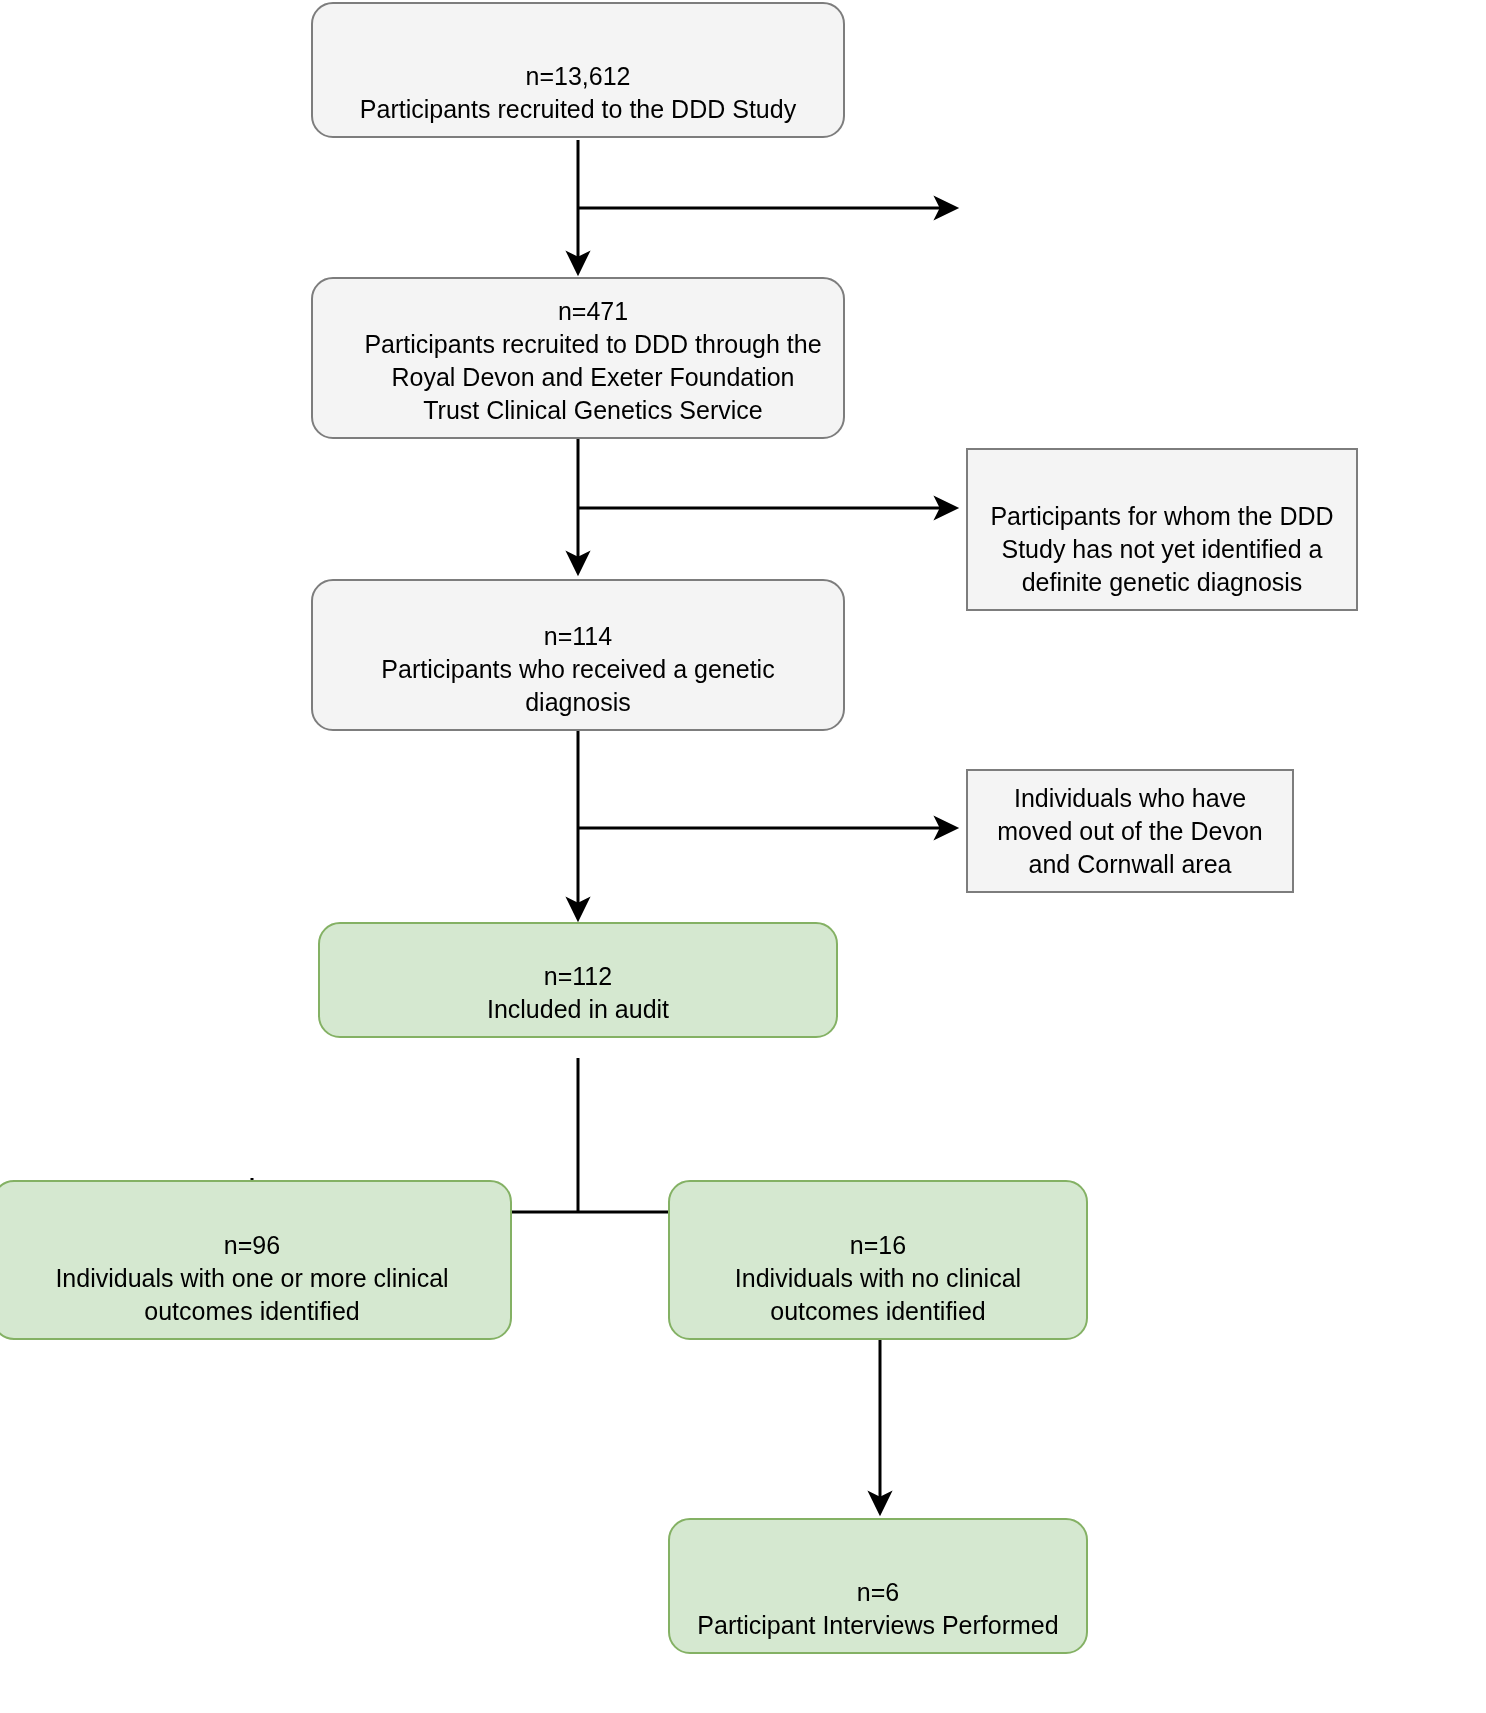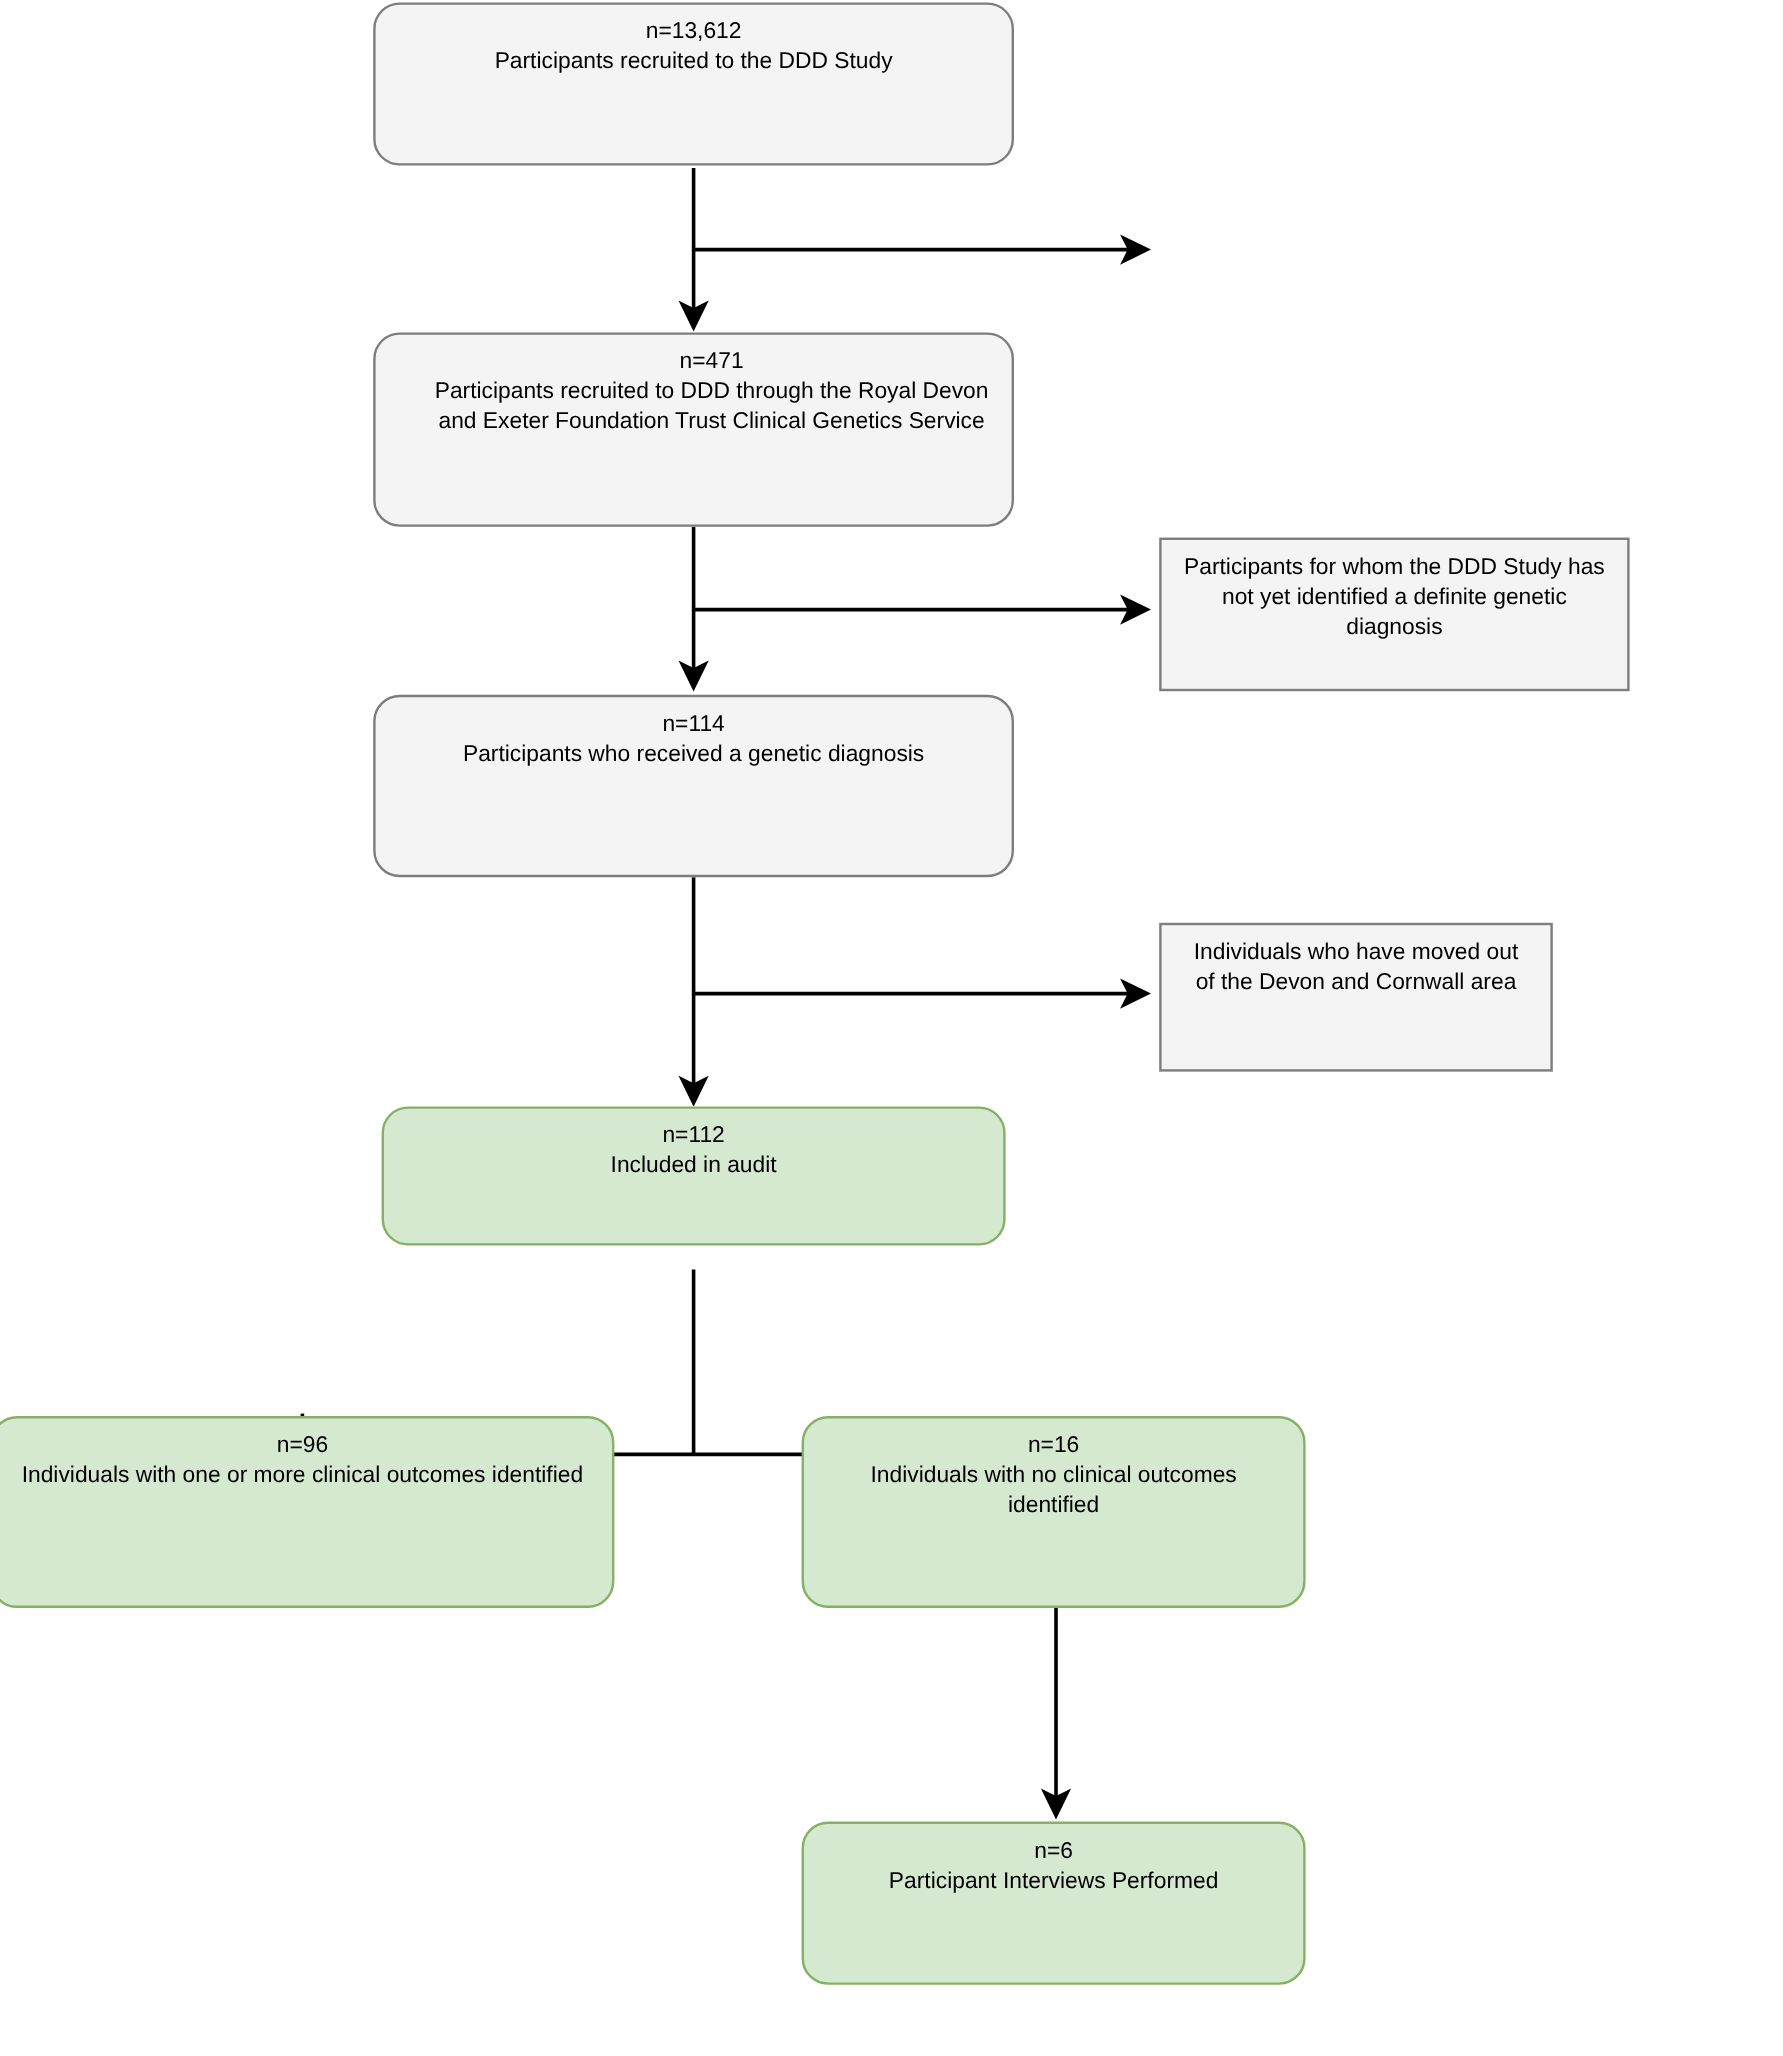--- a/index.html
+++ b/index.html
@@ -23,26 +23,26 @@
     left: 0;
     top: 0;
     width: 1486px;
     height: 1713px;
     pointer-events: none;
   }
   .node {
     position: absolute;
     box-sizing: border-box;
     display: flex;
-    align-items: flex-start;
+    align-items: flex-end;
     justify-content: center;
     text-align: center;
     line-height: 1.32;
     color: #000000;
-    font-size: 19px;
+    font-size: 25px;
     padding: 10px 18px;
   }
   .node .txt {
     display: block;
     width: 100%;
     white-space: pre-line;
   }
   .node.grey {
     background: #f4f4f4;
     border: 2px solid #7d7d7d;
@@ -94,21 +94,21 @@
     <span class="txt">n=13,612
 Participants recruited to the DDD Study</span>
   </div>
 
 
   <div class="node grey" style="left:311px; top:277px; width:534px; height:162px;padding-left:48px;">
     <span class="txt">n=471
 Participants recruited to DDD through the Royal Devon and Exeter Foundation Trust Clinical Genetics Service</span>
   </div>
 
-  <div class="node grey-sq" style="left:966px; top:448px; width:392px; height:128px;">
+  <div class="node grey-sq" style="left:966px; top:448px; width:392px; height:163px;">
     <span class="txt">Participants for whom the DDD Study has not yet identified a definite genetic diagnosis</span>
   </div>
 
   <div class="node grey" style="left:311px; top:579px; width:534px; height:152px;">
     <span class="txt">n=114
 Participants who received a genetic diagnosis</span>
   </div>
 
   <div class="node grey-sq" style="left:966px; top:769px; width:328px; height:124px;">
     <span class="txt">Individuals who have moved out of the Devon and Cornwall area</span>

